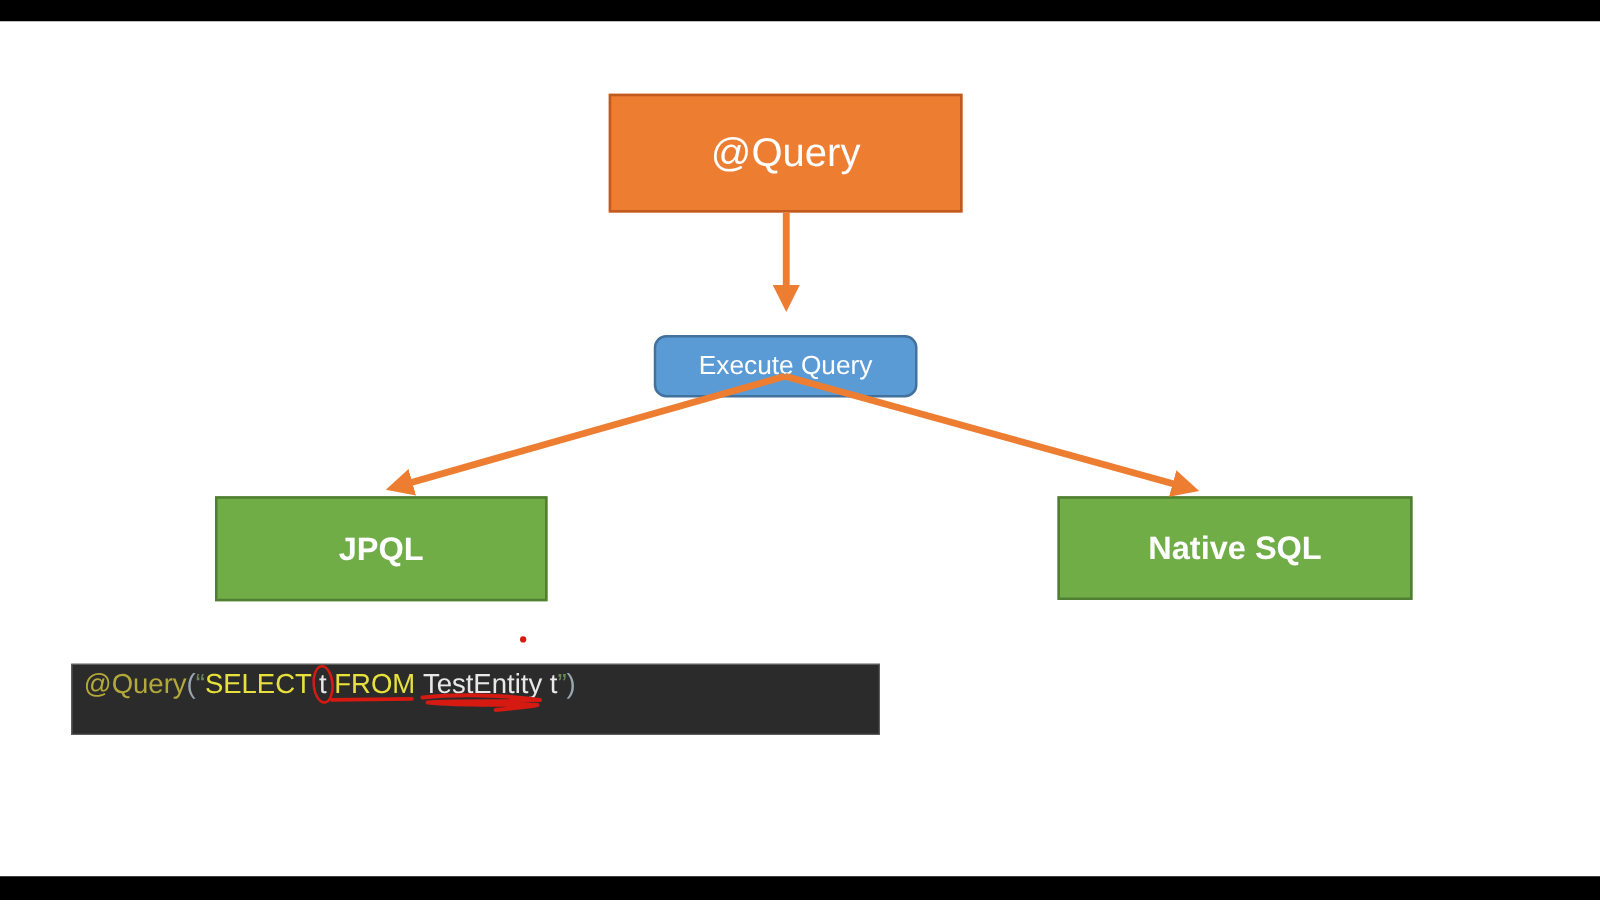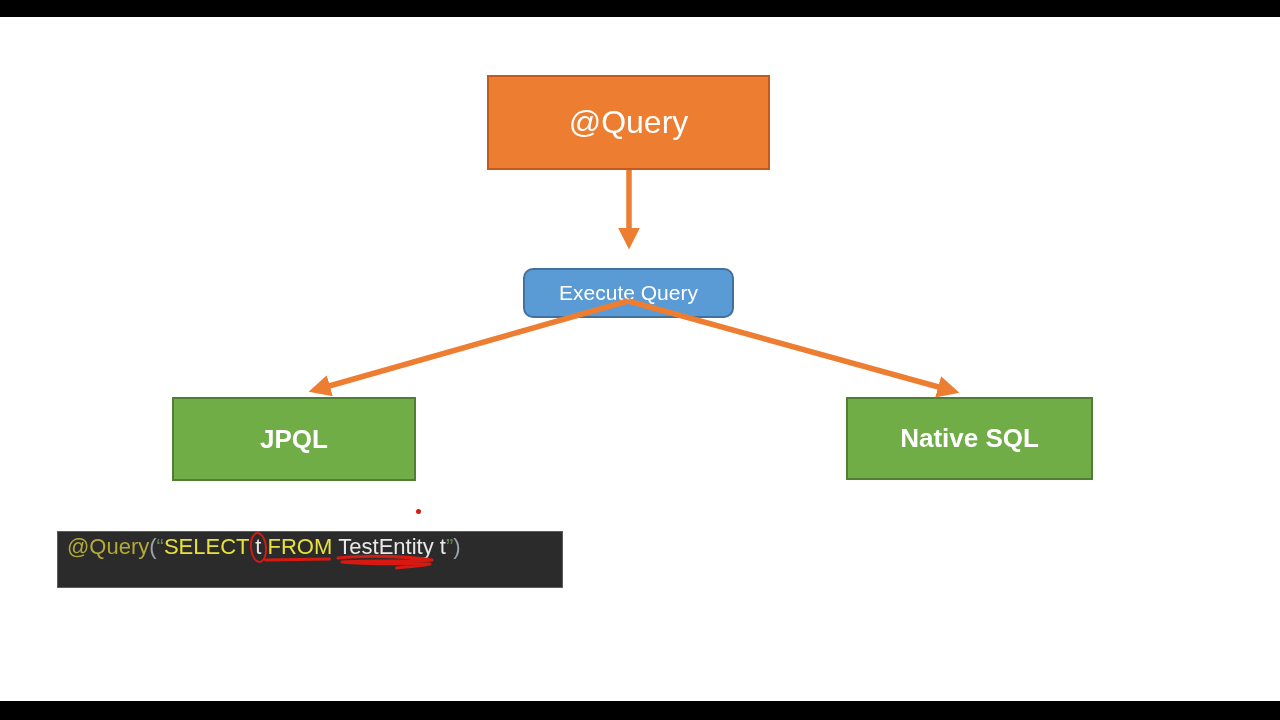--- a/index.html
+++ b/index.html
@@ -9,27 +9,27 @@
   .letterbox.top{top:0;height:17px;}
   .letterbox.bottom{top:701px;height:19px;}
 
   .box{position:absolute;display:flex;align-items:center;justify-content:center;
        border:2px solid transparent;box-sizing:border-box;}
   .box .box-label{white-space:nowrap;}
   .query-box{left:487px;top:75px;width:283px;height:95px;}
   .query-box .box-label{font-size:32px;}
   .execute-box{left:523px;top:268px;width:211px;height:50px;border-radius:10px;}
   .execute-box .box-label{font-size:21px;}
-  .jpql-box{left:172px;top:397px;width:244px;height:84px;}
-  .native-box{left:846px;top:397px;width:247px;height:83px;}
+  .jpql-box{left:172px;top:397px;width:266px;height:84px;}
+  .native-box{left:846px;top:397px;width:284px;height:83px;}
   .jpql-box .box-label,.native-box .box-label{font-size:26px;font-weight:bold;}
 
   .overlay{position:absolute;left:0;top:0;pointer-events:none;}
 
-  .code-box{position:absolute;left:57px;top:531px;width:506px;height:57px;
+  .code-box{position:absolute;left:57px;top:531px;width:647px;height:57px;
             box-sizing:border-box;border:1px solid #5c5c5c;padding:1px 0 0 9px;}
   .code-line{white-space:pre;font-size:22px;line-height:27px;}
   .tok{display:inline;}
 
   .circled{position:relative;display:inline-block;}
   .circled::after{content:"";position:absolute;left:-5px;right:-6px;top:-1px;bottom:-3px;
                   border:2.5px solid var(--red,#d61a12);border-radius:50%;
                   transform:rotate(-5deg);}
   .red-underline{position:relative;display:inline-block;}
   .red-underline::after{content:"";position:absolute;left:3px;right:7px;bottom:-1px;height:3px;

